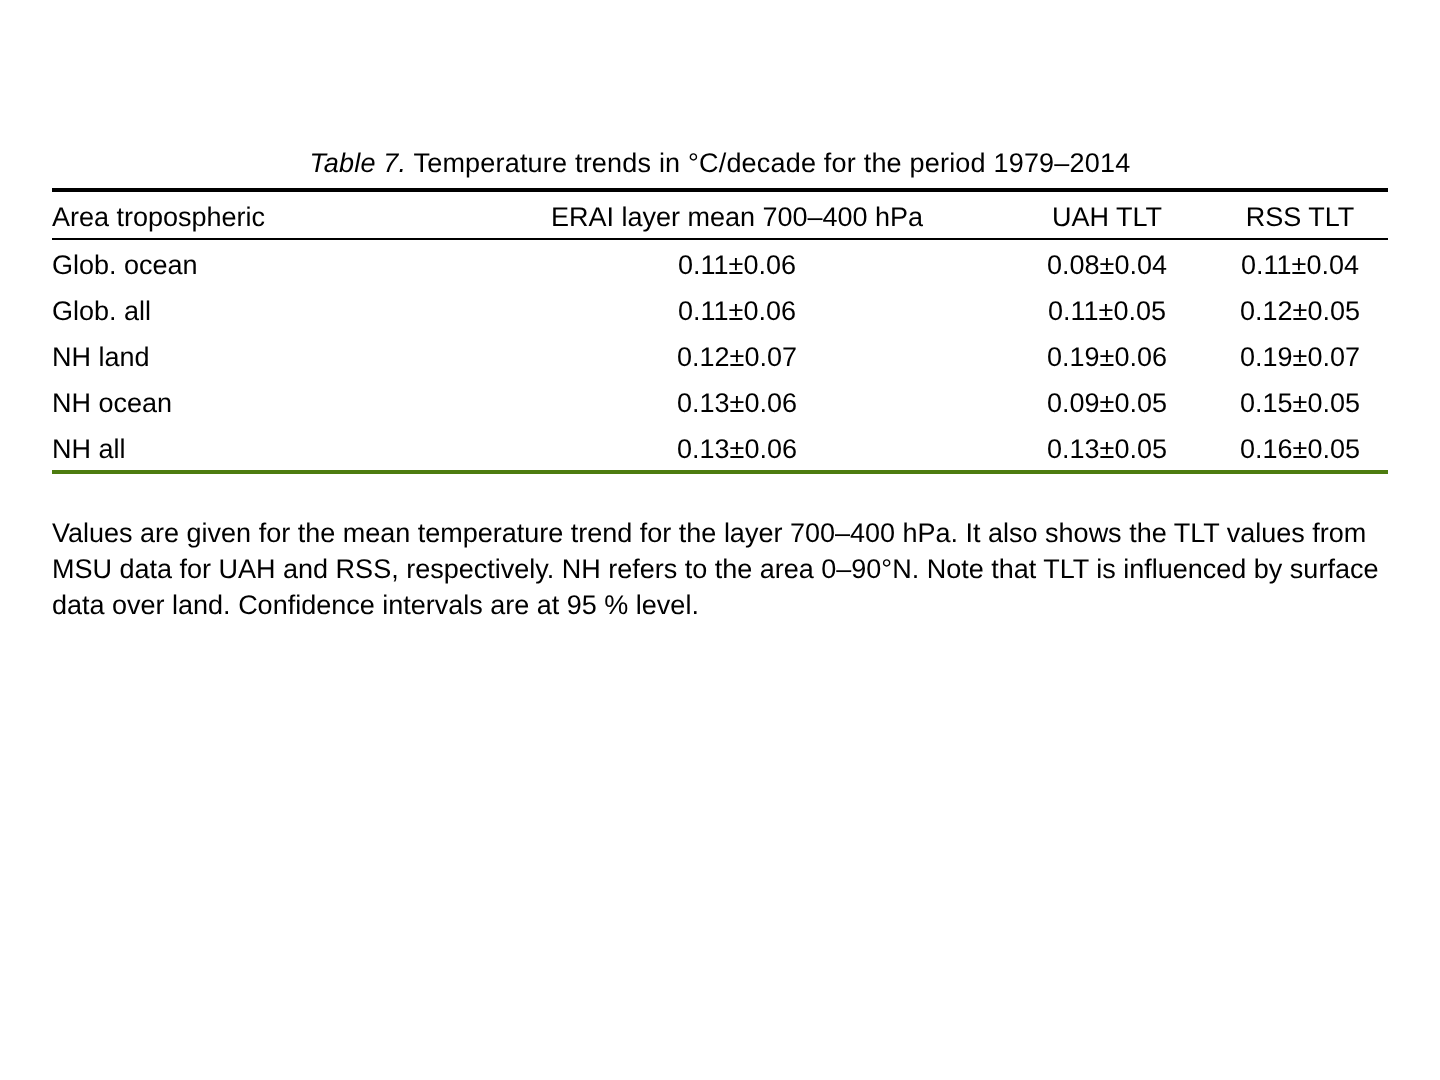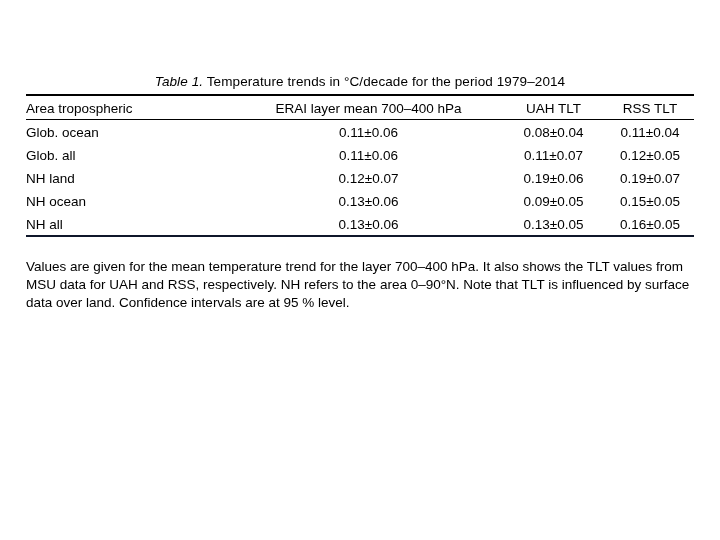--- a/index.html
+++ b/index.html
@@ -68,38 +68,38 @@
     text-align: center;
     width: 88px;
   }
   .head-row th {
     border-top: 2px solid #000;
     border-bottom: 1px solid #000;
     padding-top: 3px;
     padding-bottom: 3px;
   }
   tbody tr:last-child td {
-    border-bottom: 2px solid #0f172a;
+    border-bottom: 2px solid #4d7c0f;
   }
   .footnote {
     font-size: 13.5px;
     line-height: 1.32;
     padding-top: 21px;
     text-align: left;
   }
 </style>
 </head>
 <body>
 
 <div class="page">
 
   <div class="table-block">
 
     <div class="table-caption">
-      <span class="cap-label">Table 1.</span><span> Temperature trends in °C/decade for the period 1979–2014</span>
+      <span class="cap-label">Table 7.</span><span> Temperature trends in °C/decade for the period 1979–2014</span>
     </div>
 
     <table class="data-table">
       <thead>
         <tr class="head-row">
           <th class="col-area">Area tropospheric</th>
           <th class="col-erai">ERAI layer mean 700–400 hPa</th>
           <th class="col-uah">UAH TLT</th>
           <th class="col-rss">RSS TLT</th>
         </tr>
@@ -107,21 +107,21 @@
       <tbody>
         <tr>
           <td class="col-area">Glob. ocean</td>
           <td class="col-erai">0.11±0.06</td>
           <td class="col-uah">0.08±0.04</td>
           <td class="col-rss">0.11±0.04</td>
         </tr>
         <tr>
           <td class="col-area">Glob. all</td>
           <td class="col-erai">0.11±0.06</td>
-          <td class="col-uah">0.11±0.07</td>
+          <td class="col-uah">0.11±0.05</td>
           <td class="col-rss">0.12±0.05</td>
         </tr>
         <tr>
           <td class="col-area">NH land</td>
           <td class="col-erai">0.12±0.07</td>
           <td class="col-uah">0.19±0.06</td>
           <td class="col-rss">0.19±0.07</td>
         </tr>
         <tr>
           <td class="col-area">NH ocean</td>

